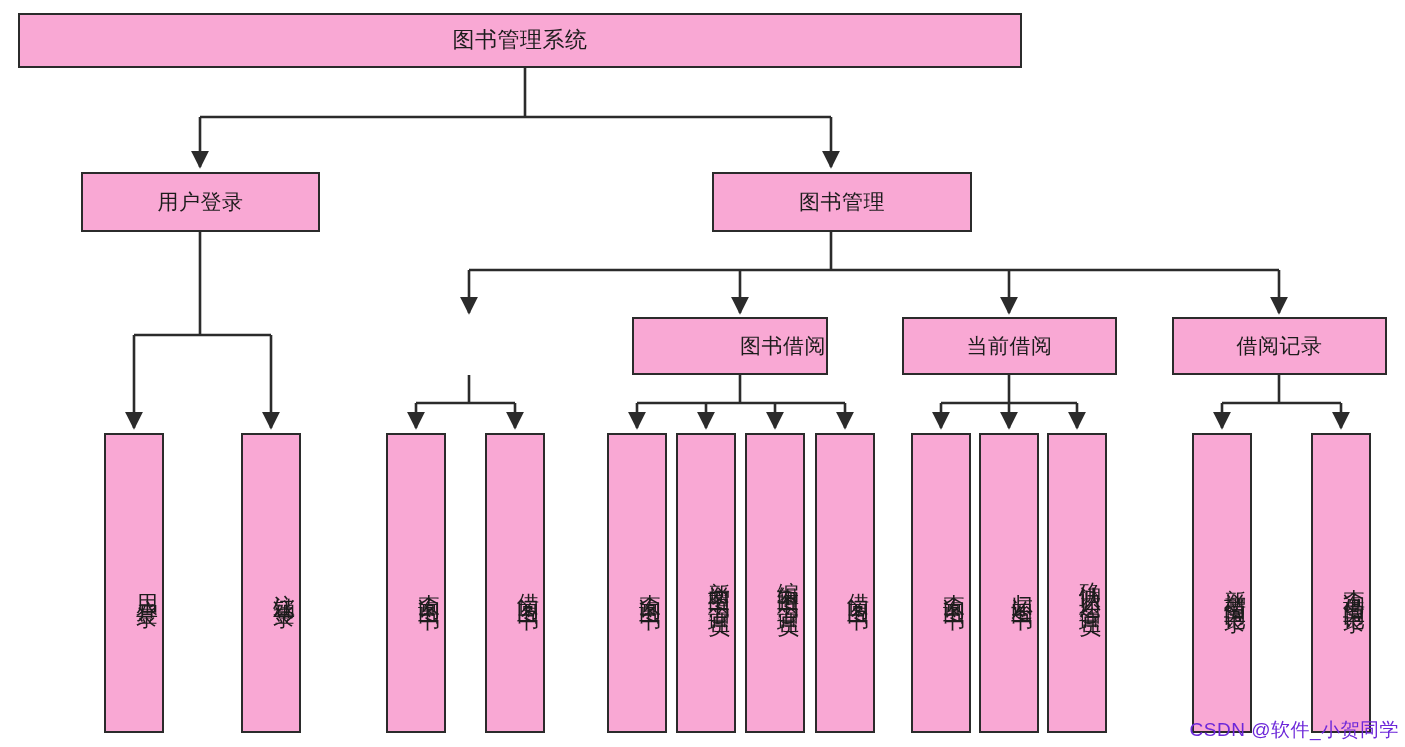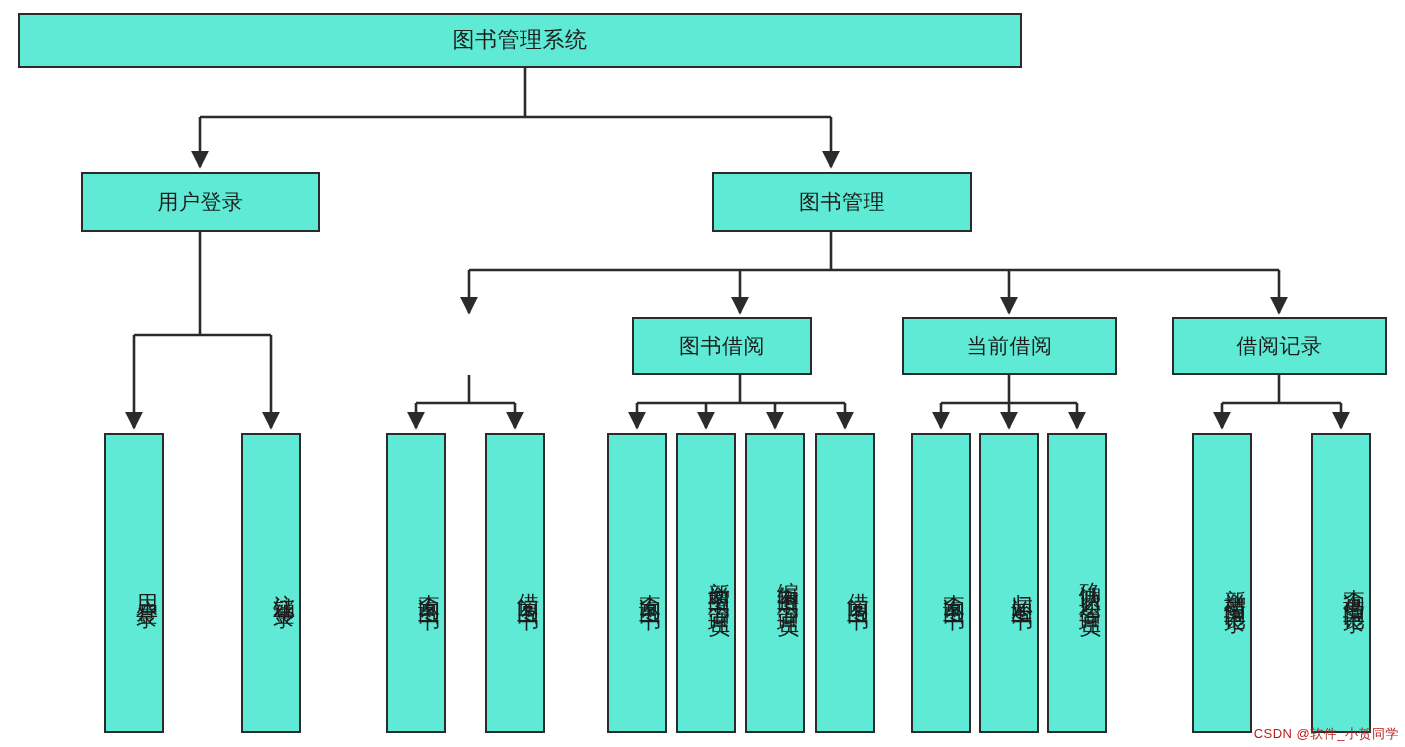--- a/index.html
+++ b/index.html
@@ -16,21 +16,21 @@
   }
   #wires{
     position:absolute;
     left:0;top:0;
     width:1405px;height:747px;
     pointer-events:none;
   }
   .node{
     position:absolute;
     box-sizing:border-box;
-    background:#5eead4;
+    background:#f9a8d4;
     border:2px solid #2b2b2b;
     display:flex;
     align-items:center;
     justify-content:center;
     color:#1c1c1c;
   }
   .node.h{
     font-size:21px;
     line-height:1.2;
     letter-spacing:0.5px;
@@ -50,22 +50,22 @@
   .node.v .vtxt{
     writing-mode:vertical-rl;
     text-orientation:upright;
     display:block;
     white-space:nowrap;
   }
   .watermark{
     position:absolute;
     right:6px;
     bottom:4px;
-    font-size:13px;
-    color:#b91c1c;
+    font-size:19px;
+    color:#6d28d9;
     letter-spacing:0.5px;
     white-space:nowrap;
     user-select:none;
   }
 </style>
 </head>
 <body>
 
 <div id="canvas">
 
@@ -127,21 +127,21 @@
     <span>图书管理系统</span>
   </div>
 
   <div class="node h" style="left:81px;top:172px;width:239px;height:60px;">
     <span>用户登录</span>
   </div>
   <div class="node h" style="left:712px;top:172px;width:260px;height:60px;">
     <span>图书管理</span>
   </div>
 
-  <div class="node h" style="left:632px;top:317px;width:180px;height:58px;">
+  <div class="node h" style="left:632px;top:317px;width:196px;height:58px;justify-content:flex-end;">
     <span>图书借阅</span>
   </div>
   <div class="node h" style="left:1172px;top:317px;width:215px;height:58px;">
     <span>借阅记录</span>
   </div>
   <div class="node h" style="left:902px;top:317px;width:215px;height:58px;">
     <span>当前借阅</span>
   </div>
 
   <div class="node v" style="left:104px;top:433px;width:60px;height:300px;">

